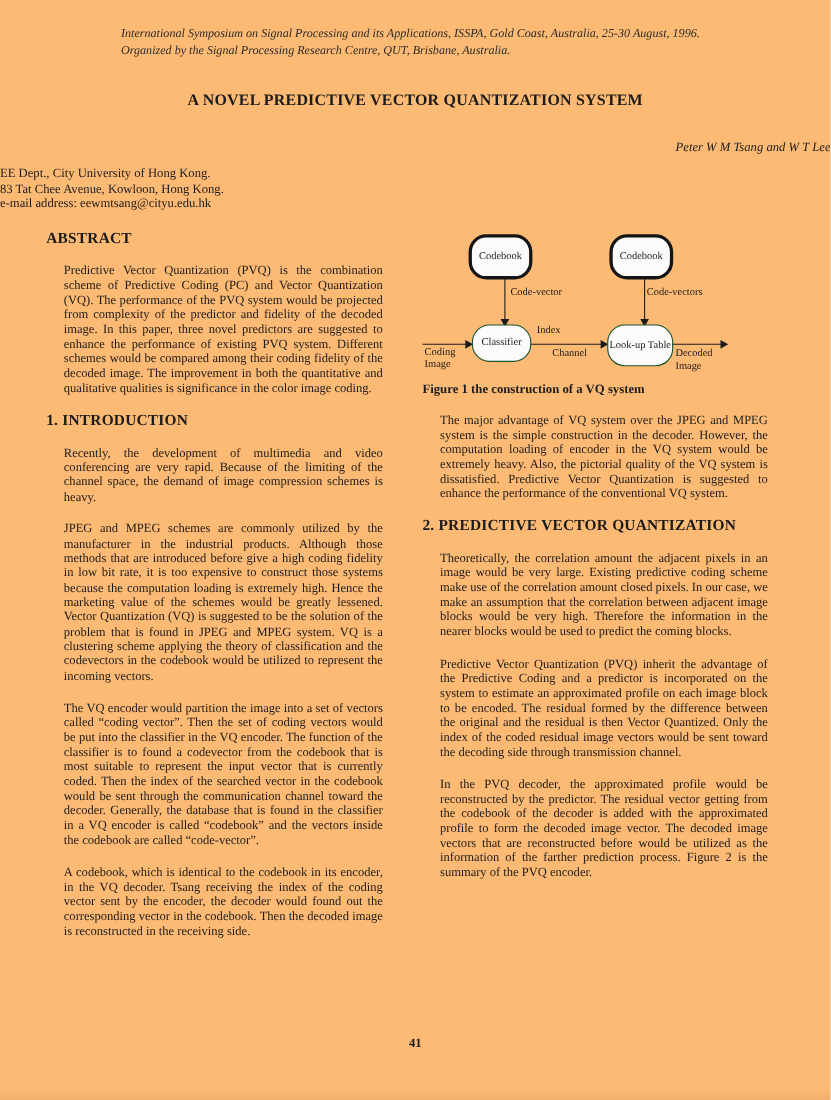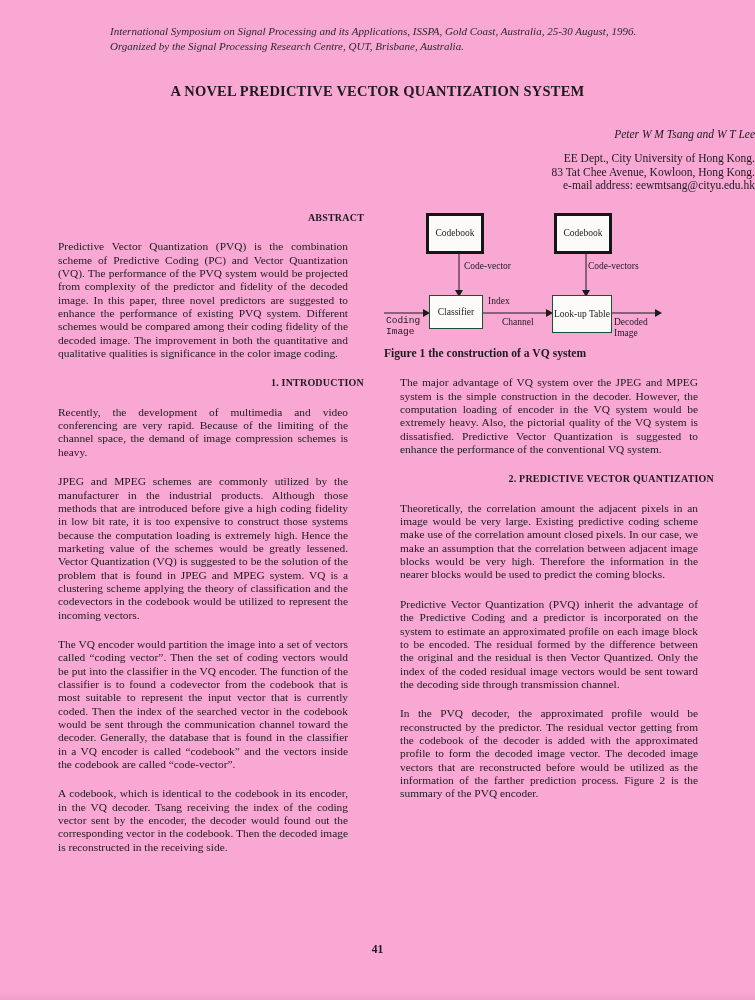--- a/index.html
+++ b/index.html
@@ -5,21 +5,21 @@
   html, body {
     margin: 0;
     padding: 0;
     background: #e8e8e6;
   }
   .page {
     position: relative;
     width: 755px;
     height: 1000px;
     margin: 0 auto;
-    background: #f9a8d4;
+    background: #fdba74;
     overflow: hidden;
     color: #1b1b1b;
     font-family: "Liberation Serif", "DejaVu Serif", serif;
   }
   .header-note {
     position: absolute;
     left: 110px;
     top: 24px;
     width: 560px;
     font-style: italic;
@@ -45,21 +45,21 @@
     width: 100%;
     text-align: right;
     font-style: italic;
     font-size: 11.5px;
   }
   .affiliation {
     position: absolute;
     left: 0;
     top: 152px;
     width: 100%;
-    text-align: right;
+    text-align: left;
     font-size: 11.5px;
     line-height: 13.5px;
   }
   .columns {
     position: absolute;
     left: 42px;
     top: 205px;
     width: 672px;
     display: flex;
     gap: 20px;
@@ -67,22 +67,22 @@
   .col { font-size: 11.4px; line-height: 13.35px; }
   .col.left  { width: 322px; }
   .col.right { width: 330px; }
   .col p {
     margin: 16px;
     text-align: justify;
     text-justify: inter-word;
   }
   h3.sec-head {
     margin: 0;
-    text-align: right;
-    font-size: 10px;
+    text-align: left;
+    font-size: 14px;
     font-weight: bold;
     letter-spacing: 0.2px;
   }
   h3.abstract-head { margin: 6px 0 2px 0; }
   h3.intro-head    { margin: 11px 0 2px 0; }
   h3.pvq-head      { margin: 9px 0 2px 0; }
 
   
   .figure { margin-top: 4px; }
   .diagram {
@@ -92,33 +92,34 @@
     font-size: 9.5px;
     line-height: 10.5px;
   }
   .dbox {
     position: absolute;
     display: flex;
     align-items: center;
     justify-content: center;
     text-align: center;
     background: #fcfbf9;
+    border-radius: 16px;
   }
   .dbox.thick { border: 3px solid #151515; }
   .dbox.thin  { border: 1px solid #14532d; }
   .box-codebook-l { left: 42px;  top: 4px;  width: 52px; height: 35px; }
   .box-codebook-r { left: 170px; top: 4px;  width: 52px; height: 35px; }
   .box-classifier { left: 45px;  top: 86px; width: 52px; height: 32px; }
   .box-lookup     { left: 168px; top: 86px; width: 58px; height: 36px; }
   .dlabel { position: absolute; white-space: nowrap; }
   .lbl-code-vector    { left: 80px;  top: 52px; }
   .lbl-code-vectors   { left: 194px; top: 52px; margin-left: 10px; }
   .lbl-index          { left: 104px; top: 87px; }
   .lbl-channel        { left: 118px; top: 108px; }
-  .lbl-coding-image   { left: 2px;   top: 107px; font-family: Liberation Mono, monospace; }
+  .lbl-coding-image   { left: 2px;   top: 107px; }
   .lbl-decoded-image  { left: 230px; top: 108px; }
   .diagram svg { position: absolute; left: 0; top: 0; }
   .fig-caption {
     margin: 8px 0 10px 0;
     font-weight: bold;
     font-size: 11.6px;
     text-align: left;
   }
   .page-number {
     position: absolute;

